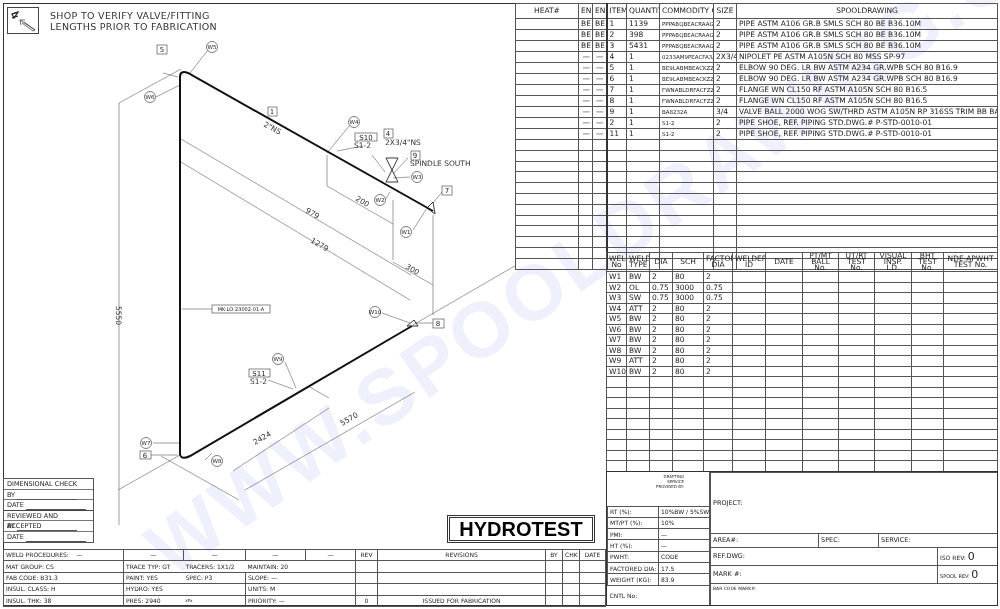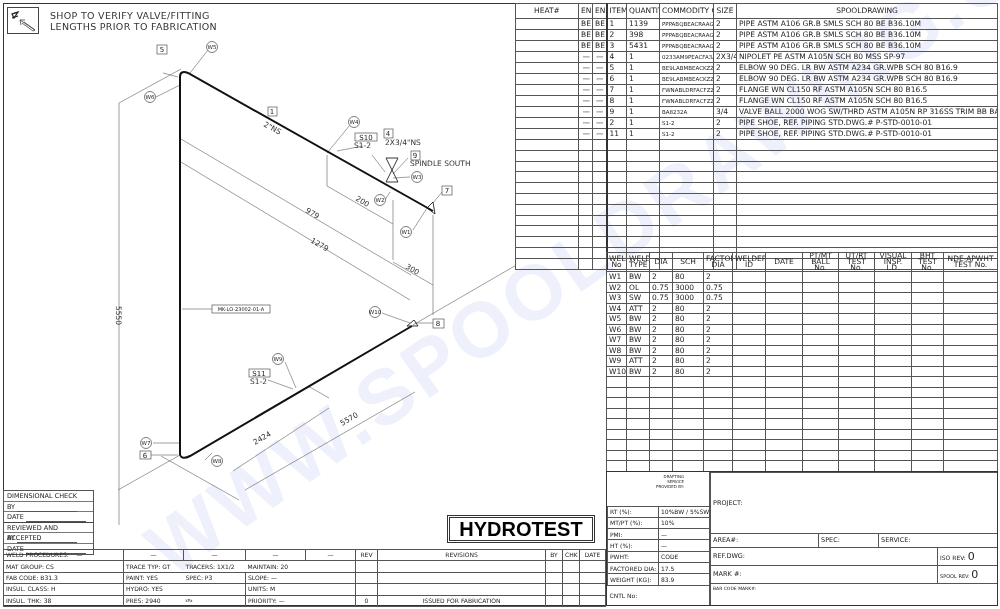--- a/index.html
+++ b/index.html
@@ -12,21 +12,21 @@
   .hdr { font-size: 5px; text-align: center; line-height: 6px; }
   .bom { position: absolute; left: 515px; top: 3px; width: 483px; }
   .bom td { height: 10.8px; font-size: 7.5px; line-height: 10px; }
   .bom td.code { font-size: 5.5px; }
   .bom .sep { border-left: 2px solid #333; }
   .weld { position: absolute; left: 606px; top: 252px; width: 392px; }
   .weld td { height: 10.5px; font-size: 7.5px; }
   .tb { position: absolute; left: 606px; top: 471px; width: 392px; height: 135px; border: 1.5px solid #333; }
   .bot { position: absolute; left: 3px; top: 549px; width: 603px; }
   .bot td { height: 11.4px; font-size: 6px; line-height: 10px; }
-  .chk { position: absolute; left: 3px; top: 490px; width: 91px; border: 1px solid #555; font-size: 6.5px; }
+  .chk { position: absolute; left: 3px; top: 478px; width: 91px; border: 1px solid #555; font-size: 6.5px; }
   .chk div { height: 10.5px; line-height: 10px; padding-left: 3px; border-bottom: 1px solid #777; }
   .chk .ul { display: inline-block; width: 60px; border-bottom: 1px solid #555; height: 7px; vertical-align: bottom; }
   .hydro { position: absolute; left: 449px; top: 517px; width: 144px; height: 24px; border: 1px solid #333; outline: 1px solid #333; outline-offset: 1px; font-family: "Liberation Sans", sans-serif; font-weight: bold; font-size: 20px; text-align: center; line-height: 23px; color: #000; }
   .note { position: absolute; left: 50px; top: 10px; font-size: 9.5px; line-height: 11px; color: #333; letter-spacing: 0.3px; }
   .north { position: absolute; left: 7px; top: 7px; width: 32px; height: 27px; border: 1px solid #444; }
   .watermark { position: absolute; left: 60px; top: 250px; font-family: "Liberation Sans", sans-serif; font-weight: bold; font-size: 78px; color: rgba(70,90,220,0.09); transform: rotate(-35deg); transform-origin: left top; white-space: nowrap; letter-spacing: 4px; pointer-events: none; top: 520px; left: 130px; }
 </style>
 </head>
 <body>
 

